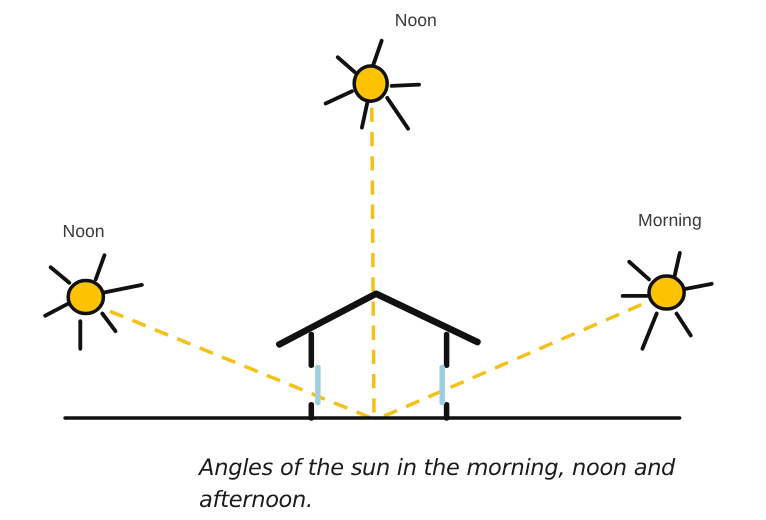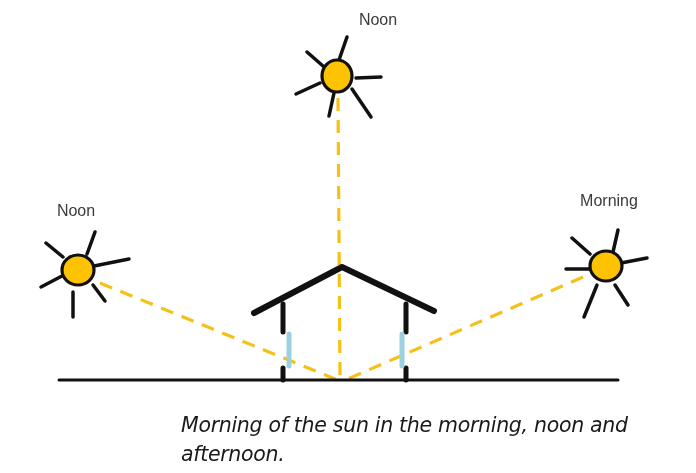--- a/index.html
+++ b/index.html
@@ -79,13 +79,13 @@
     <line x1="628" y1="305" x2="615" y2="285"></line>
     <line x1="647" y1="258" x2="621" y2="263"></line>
     <ellipse cx="606" cy="266" rx="16" ry="15" fill="#FDC300" stroke-width="3.2"></ellipse>
   </g>
 </svg>
 
 <div class="label" style="left:338px; top:11px;margin-left:40px;">Noon</div>
 <div class="label" style="left:76px; top:202px;">Noon</div>
 <div class="label" style="left:609px; top:192px;">Morning</div>
 
-<div class="caption">Morning of the sun in the morning, noon and afternoon.</div>
+<div class="caption">Angles of the sun in the morning, noon and afternoon.</div>
 
 </body></html>

